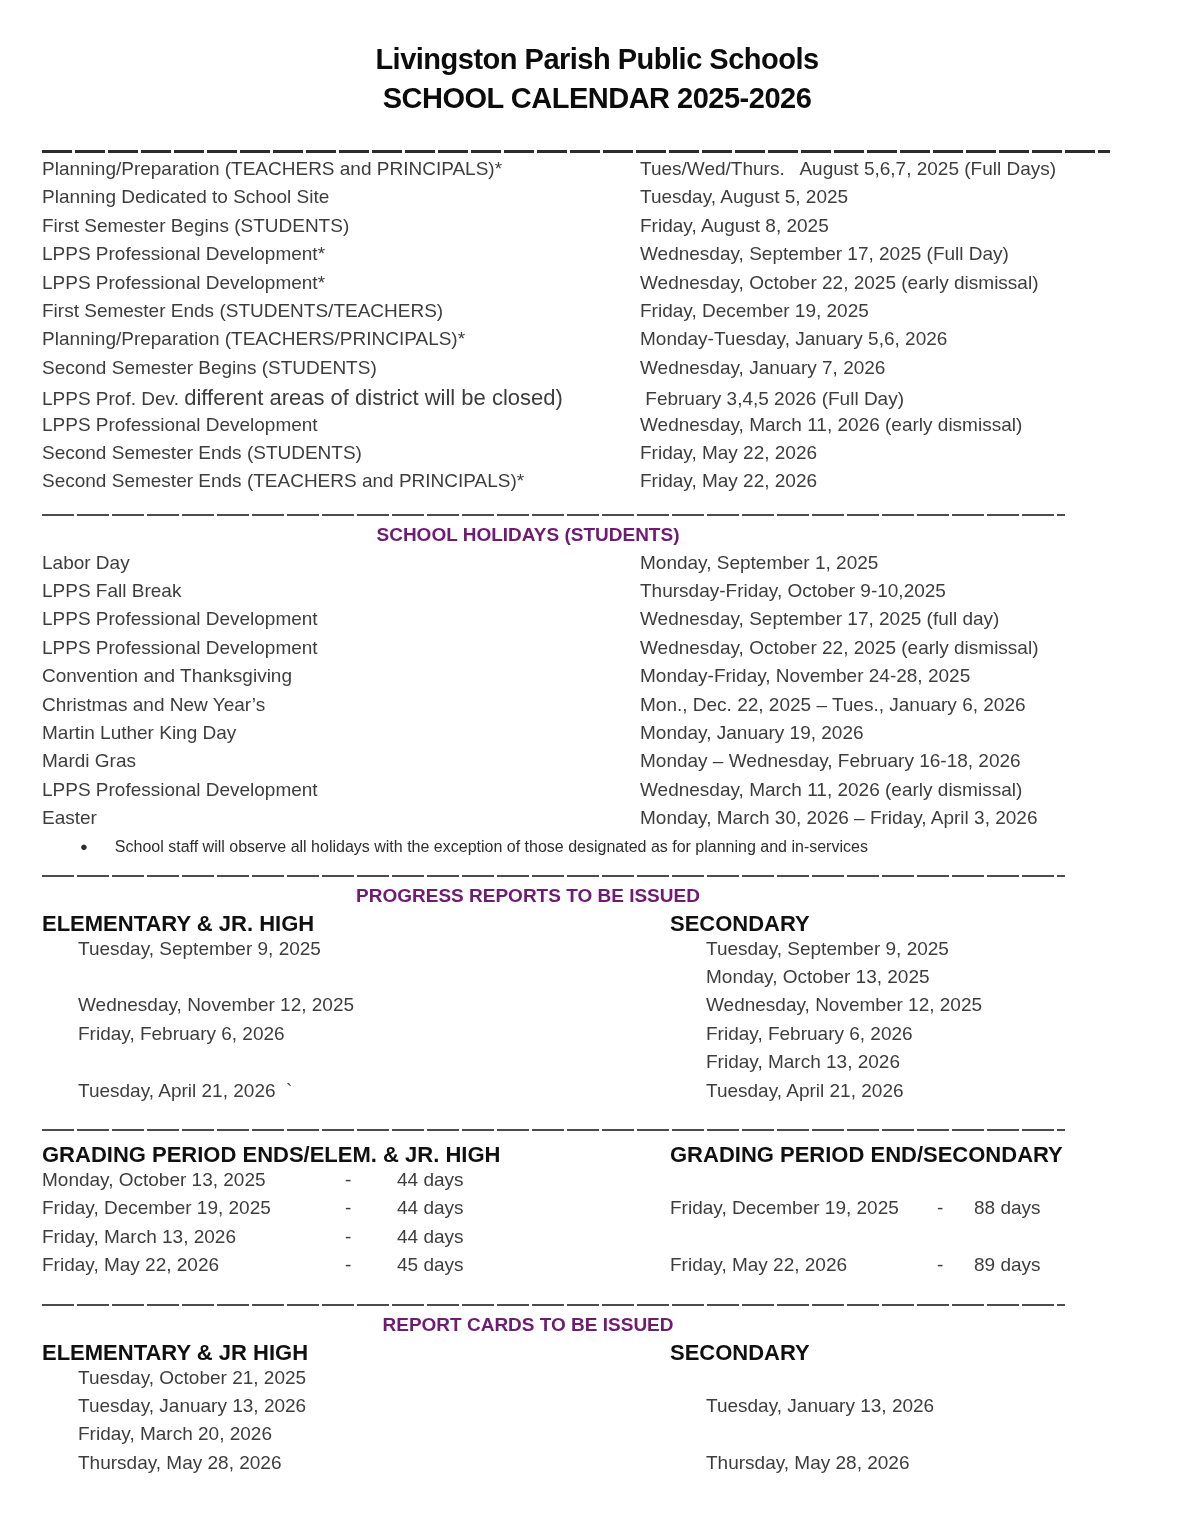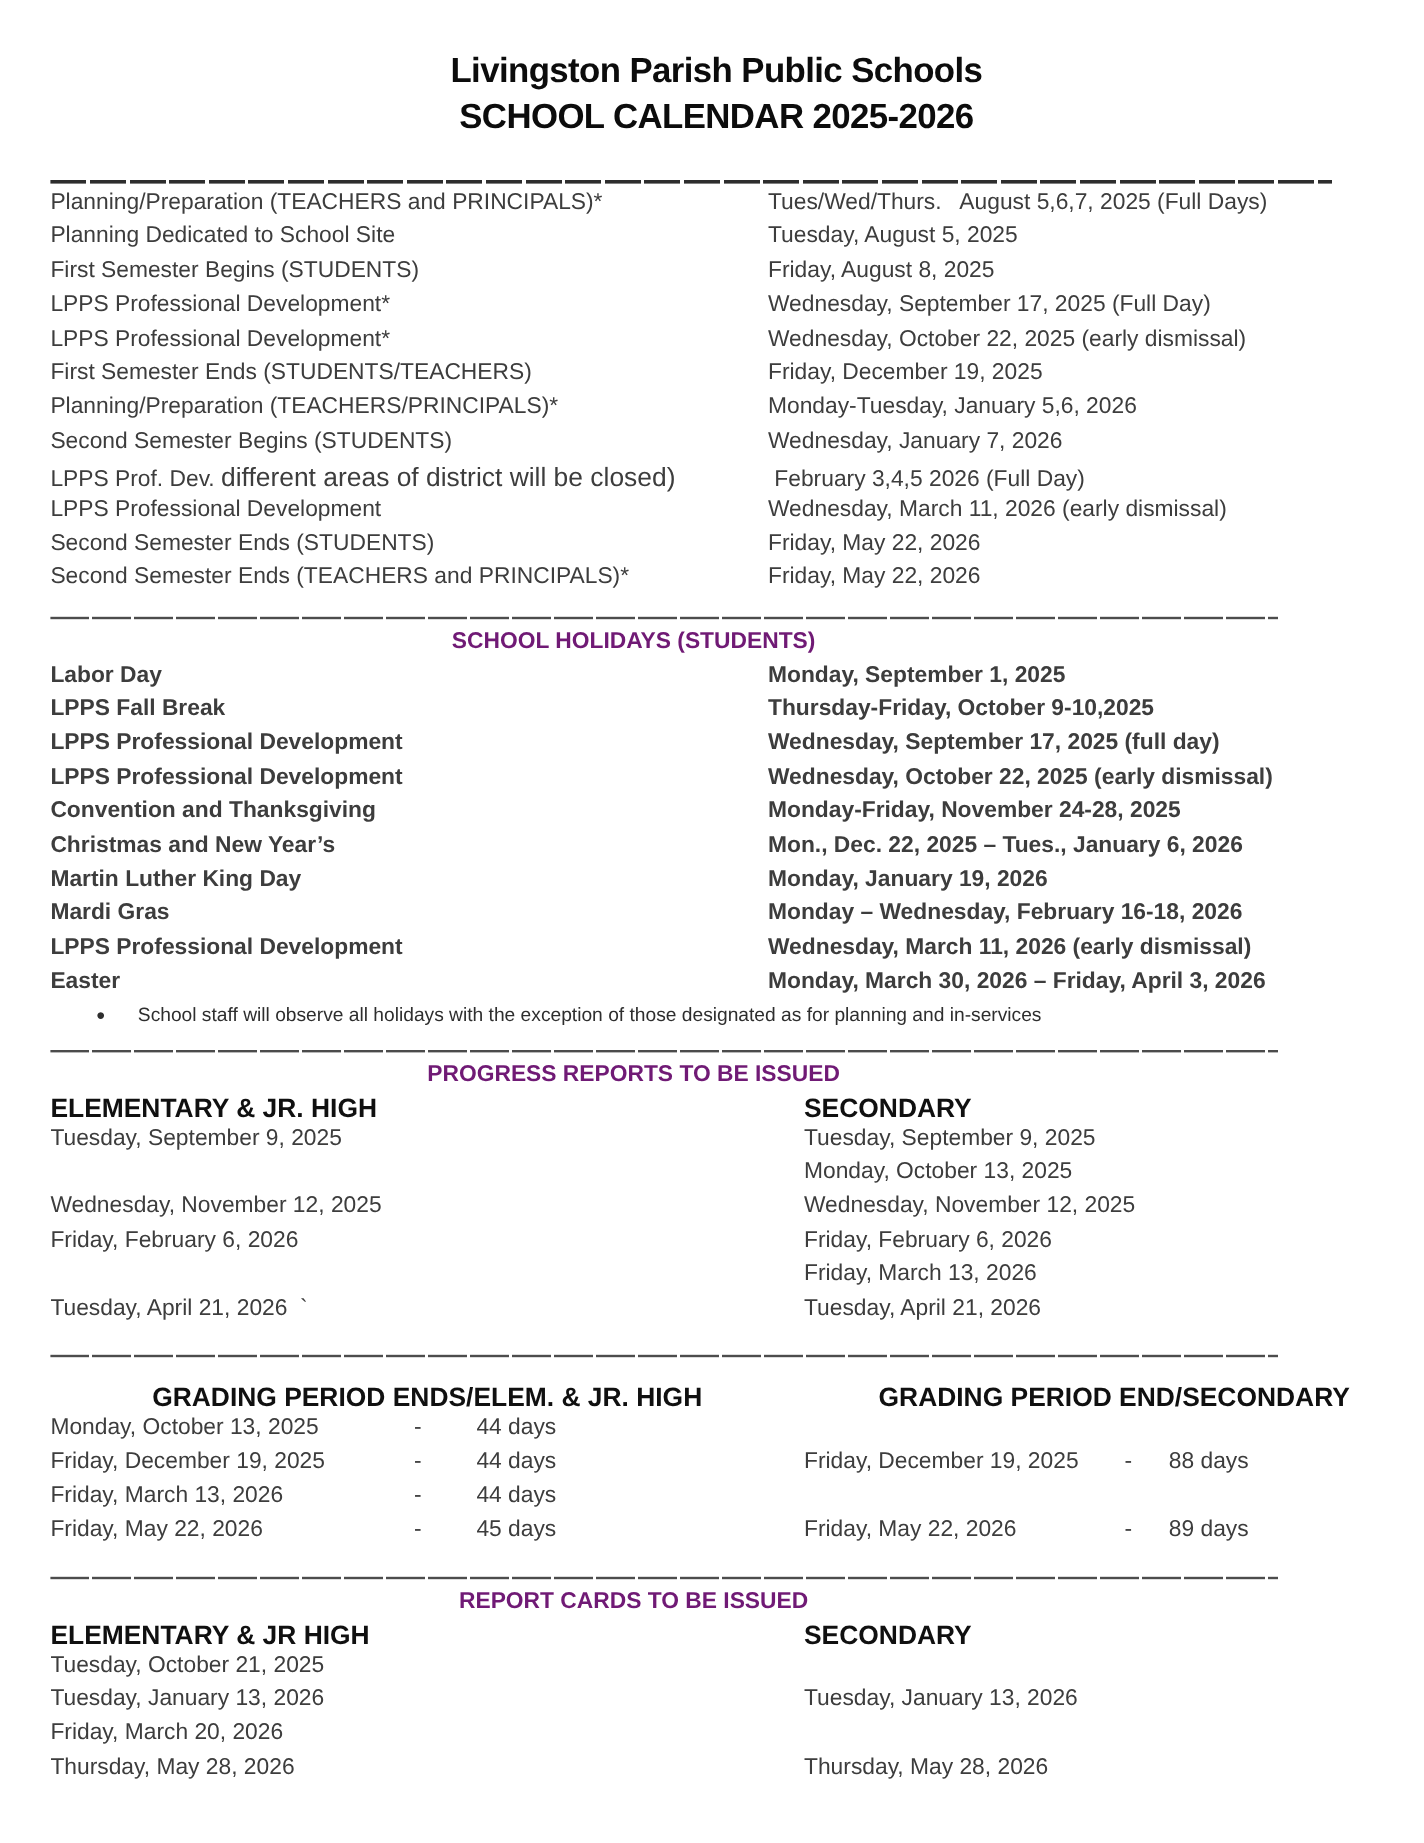--- a/index.html
+++ b/index.html
@@ -26,47 +26,47 @@
   }
   .divider-top {
     height:3px; width:1068px; margin-top:32px;
     background:repeating-linear-gradient(90deg, #2d2d2d 0 30px, transparent 30px 33px);
   }
 
   
   .row { display:grid; height:28.4px; font-size:19px; align-items:baseline; }
   .row span { white-space:pre; }
   .sem { grid-template-columns:558px 1fr;gap:40px; }
-  .half { grid-template-columns:628px 1fr; }
+  .half { grid-template-columns:628px 1fr;margin-left:36px; }
   .grade { grid-template-columns:303px 52px 273px 267px 37px 1fr; }
   .sm { font-size:22px; }
 
   .sec1 { margin-top:5px; }
 
   .center-heading {
     width:972px; text-align:center;
     font-size:19px; line-height:28px; font-weight:700; color:#701a75;
   }
   .col-headings { display:grid; grid-template-columns:628px 1fr; height:28px; align-items:baseline; }
   .col-heading { font-size:22px; font-weight:700; color:#101010; line-height:28px; }
 
   .h-divider2 { margin-top:15px; }
   .h-heading { margin-top:5px; }
-  .h-rows { margin-top:3px;font-weight:bold; }
+  .h-rows { margin-top:3px; }
 
   .note {
     margin-top:2px; margin-left:38px; height:22px;
     font-size:16px; color:#2e2e2e; display:flex; align-items:baseline;
   }
   .note .bullet { font-size:13px; margin-right:27px; position:relative; top:-1px; }
 
   .divider3 { margin-top:15px; }
   .prog-heading { margin-top:5px; }
   .divider4 { margin-top:21px; }
-  .grade-headings { margin-top:20px;text-align:center; }
+  .grade-headings { margin-top:10px; }
   .grade-rows { margin-top:0; }
   .divider5 { margin-top:21px; }
   .rep-heading { margin-top:5px; }
 </style>
 </head>
 <body>
 
 <div class="page">
 
   <div class="title-block">

